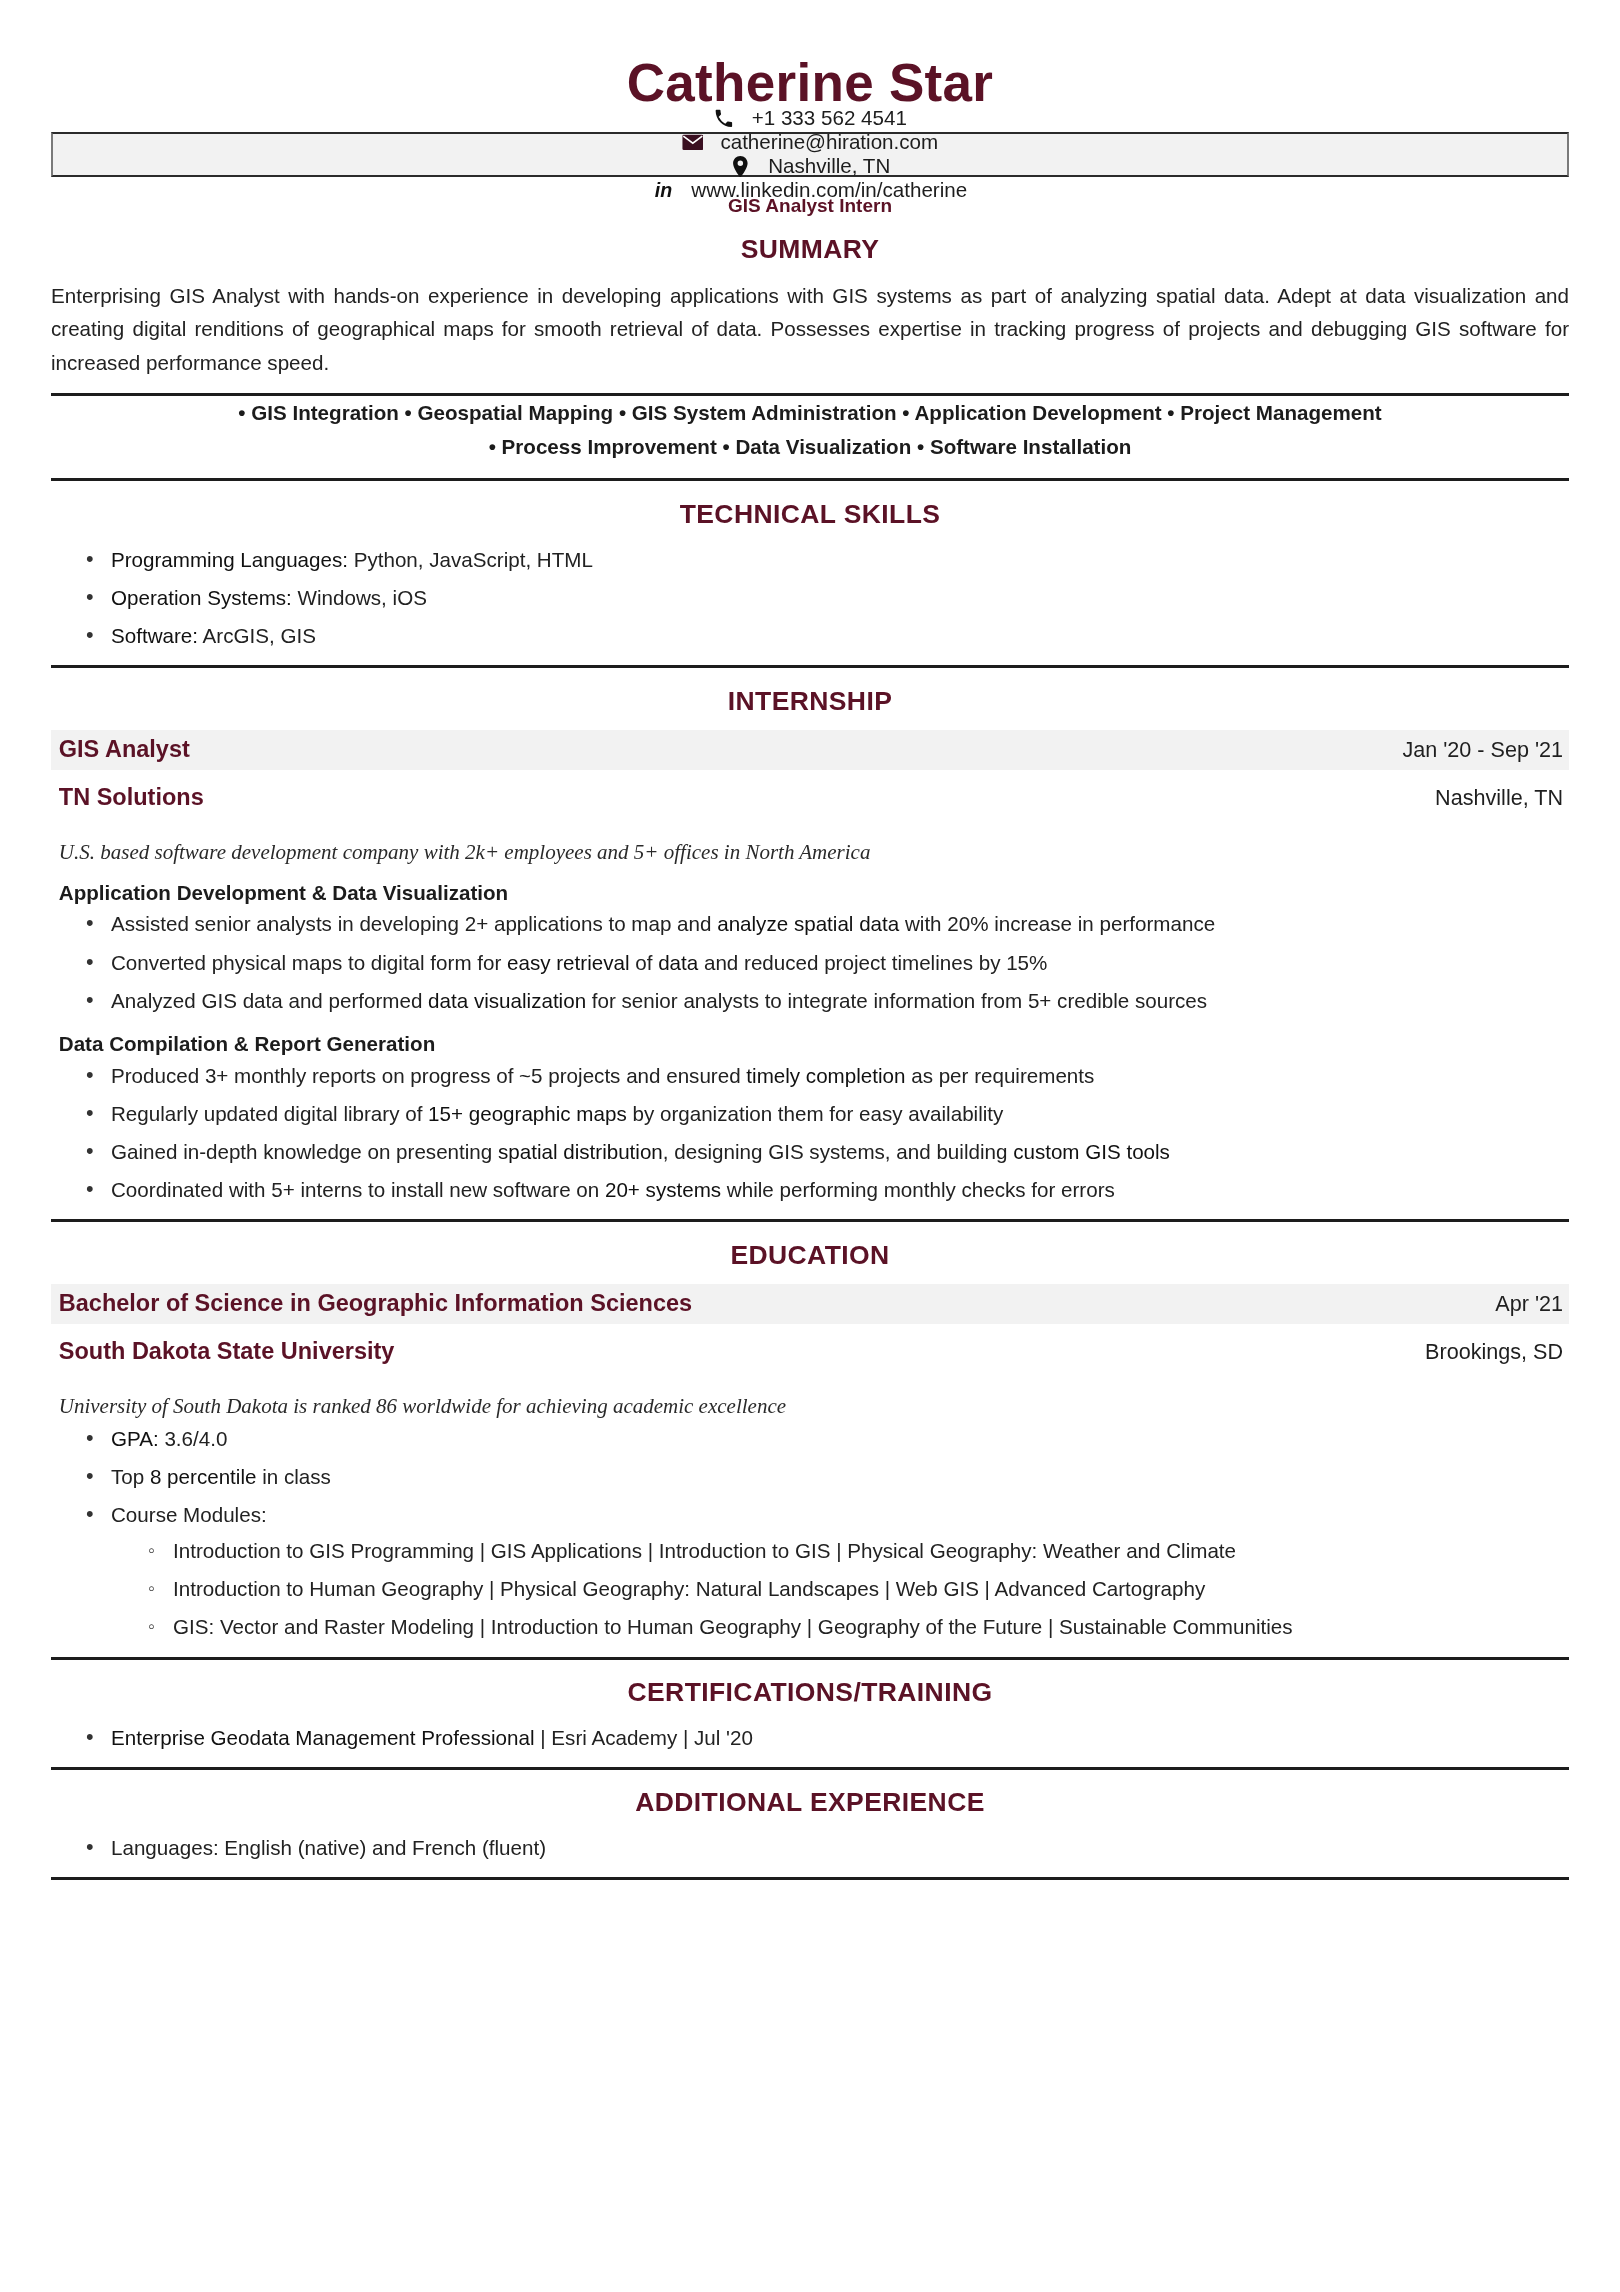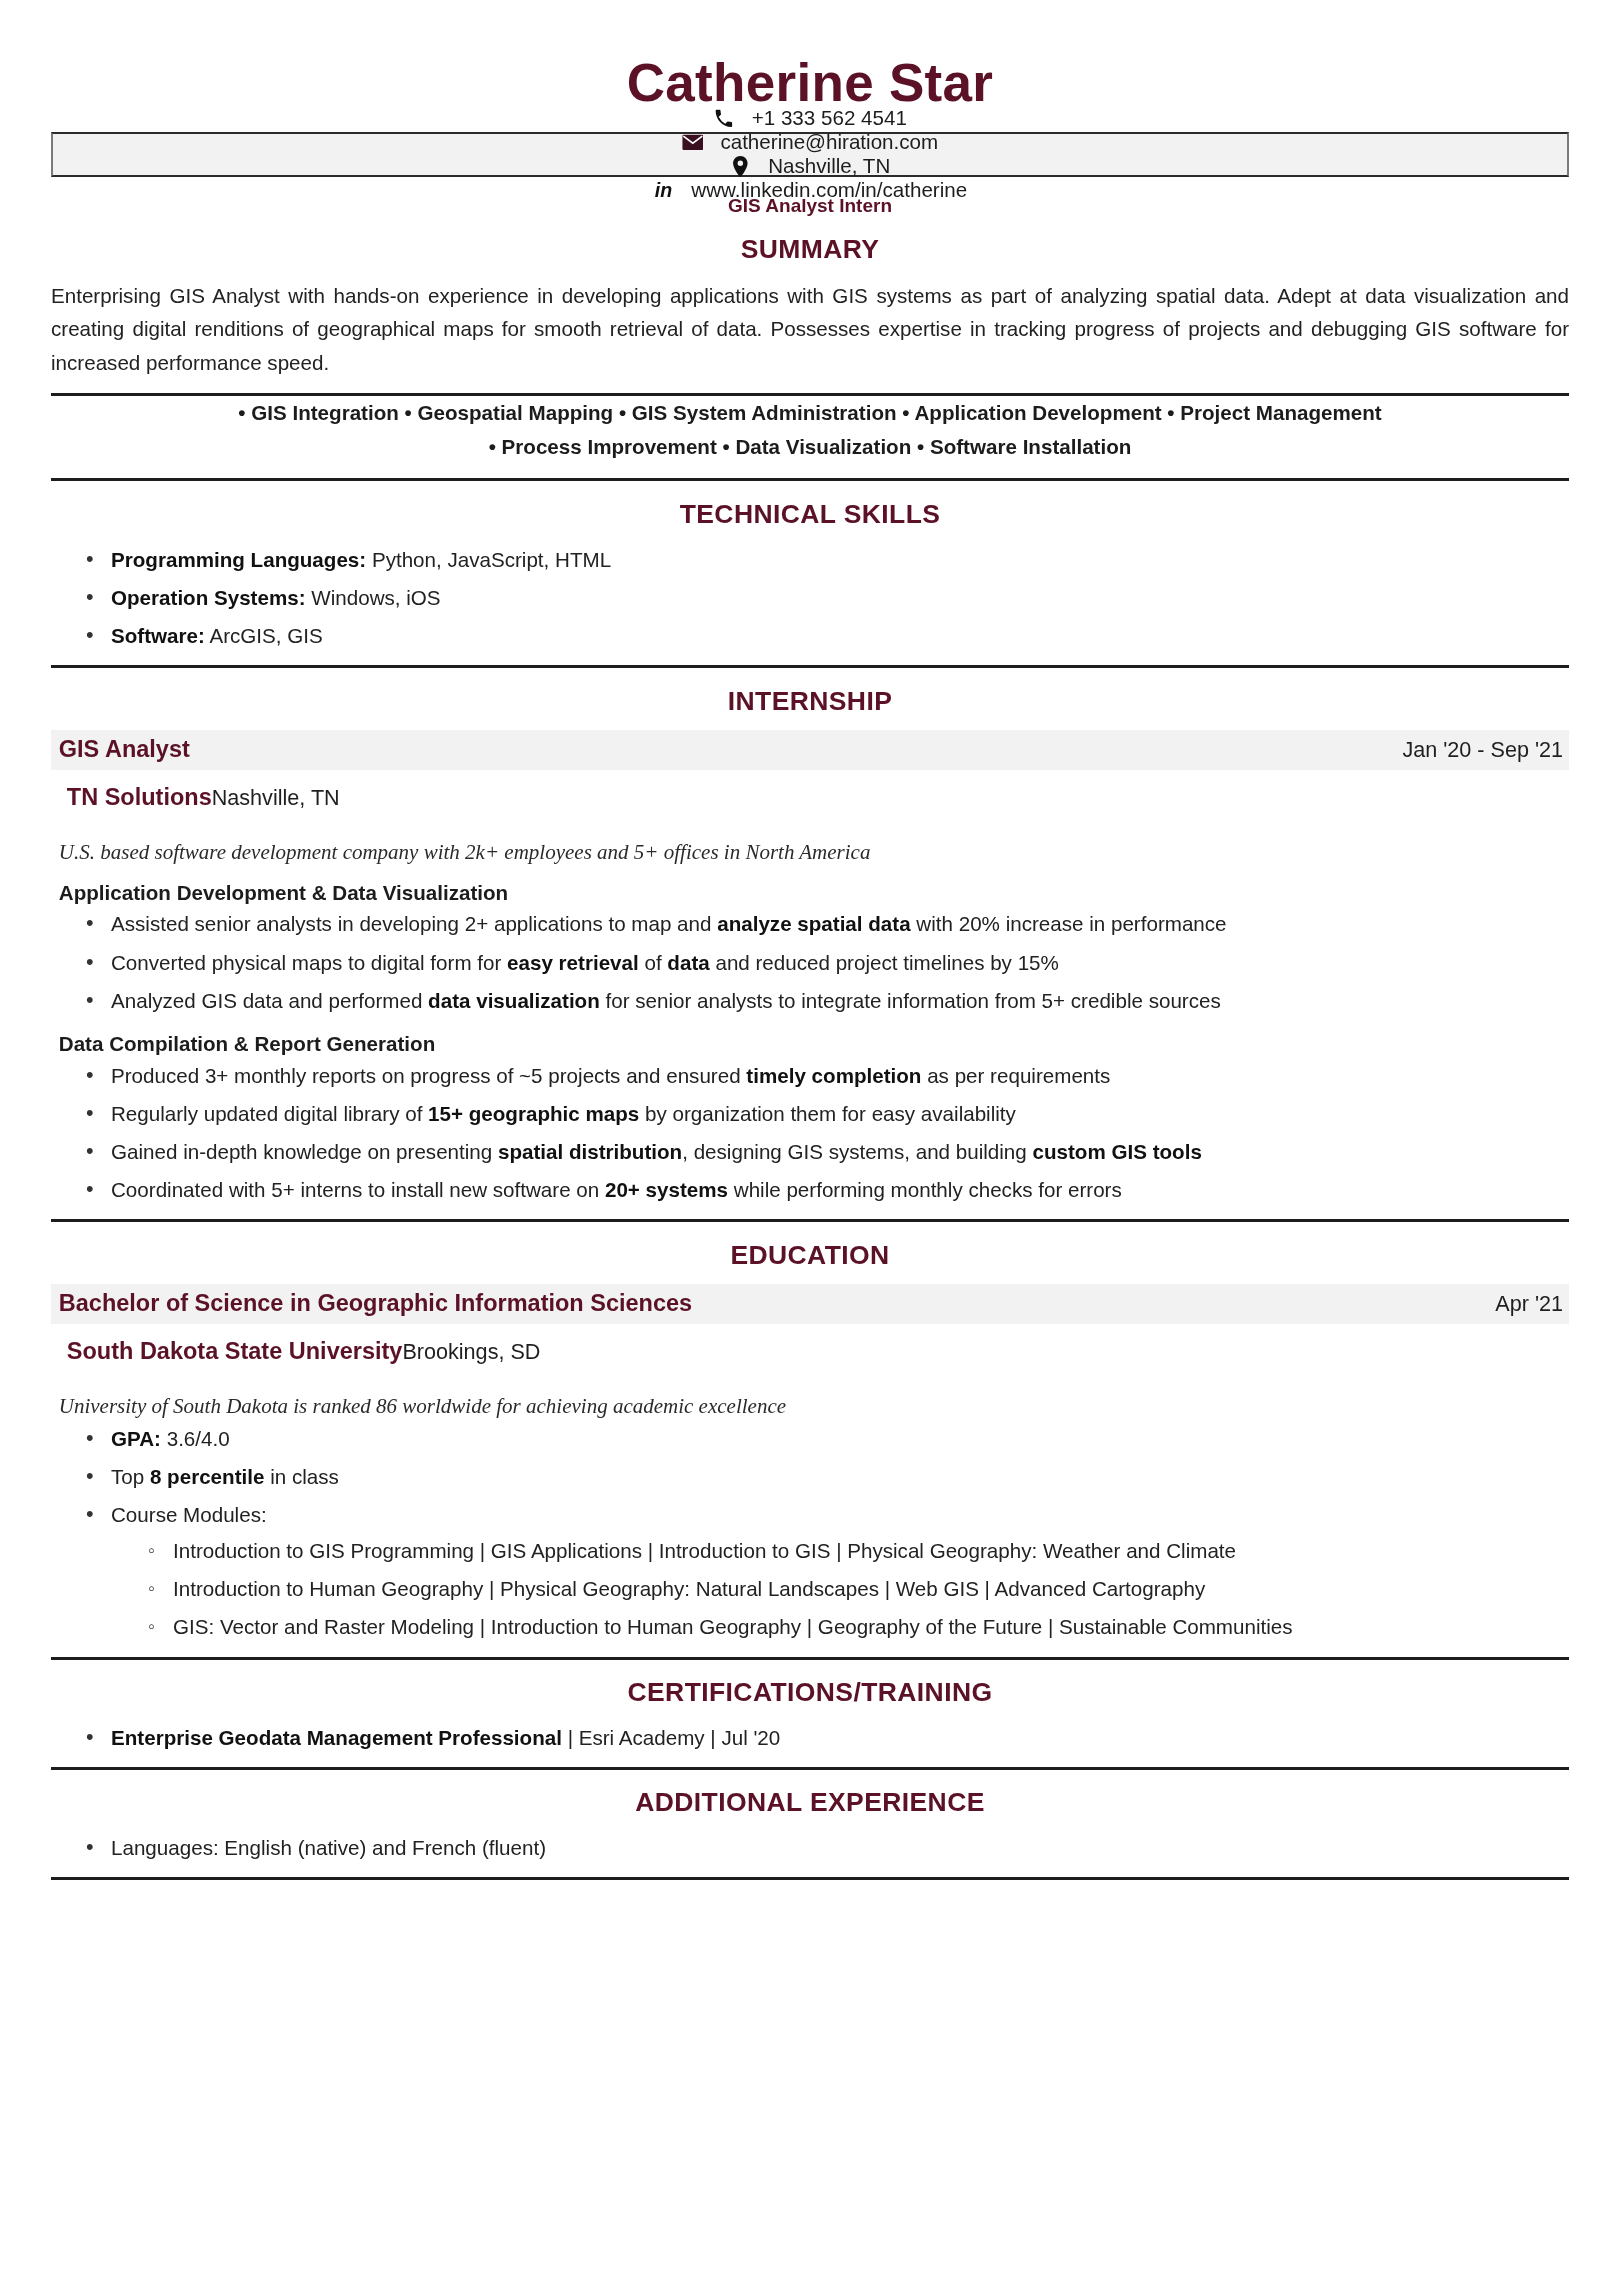--- a/index.html
+++ b/index.html
@@ -172,23 +172,23 @@
     color: #5b1226;
   }
   .entry-band .edate {
     font-size: 21.6px;
     color: #1f1f1f;
     white-space: nowrap;
   }
   .entry-sub {
     display: flex;
     align-items: baseline;
+    justify-content: space-between;
     padding: 0 5.9px 0 7.8px;
     margin-top: 13.7px;
-    margin-left: 8px;
   }
   .entry-sub .eorg {
     font-size: 23.5px;
     font-weight: bold;
     color: #5b1226;
   }
   .entry-sub .eloc {
     font-size: 21.6px;
     color: #1f1f1f;
     white-space: nowrap;
@@ -201,21 +201,21 @@
     margin-top: 29px;
     font-family: Liberation Serif, serif;
   }
   .group-title {
     font-size: 20.6px;
     font-weight: bold;
     color: #1c1c1c;
     padding-left: 7.8px;
     margin-top: 15.7px;
   }
-  b, strong { font-weight: bold; color: #111; text-align: right; }
+  b, strong { font-weight: normal; color: #111; text-align: right; }
 </style>
 </head>
 <body>
 
 <div class="page">
 
   <div class="name">Catherine Star</div>
 
   <div class="contact-bar">
     <div class="contact-item">

